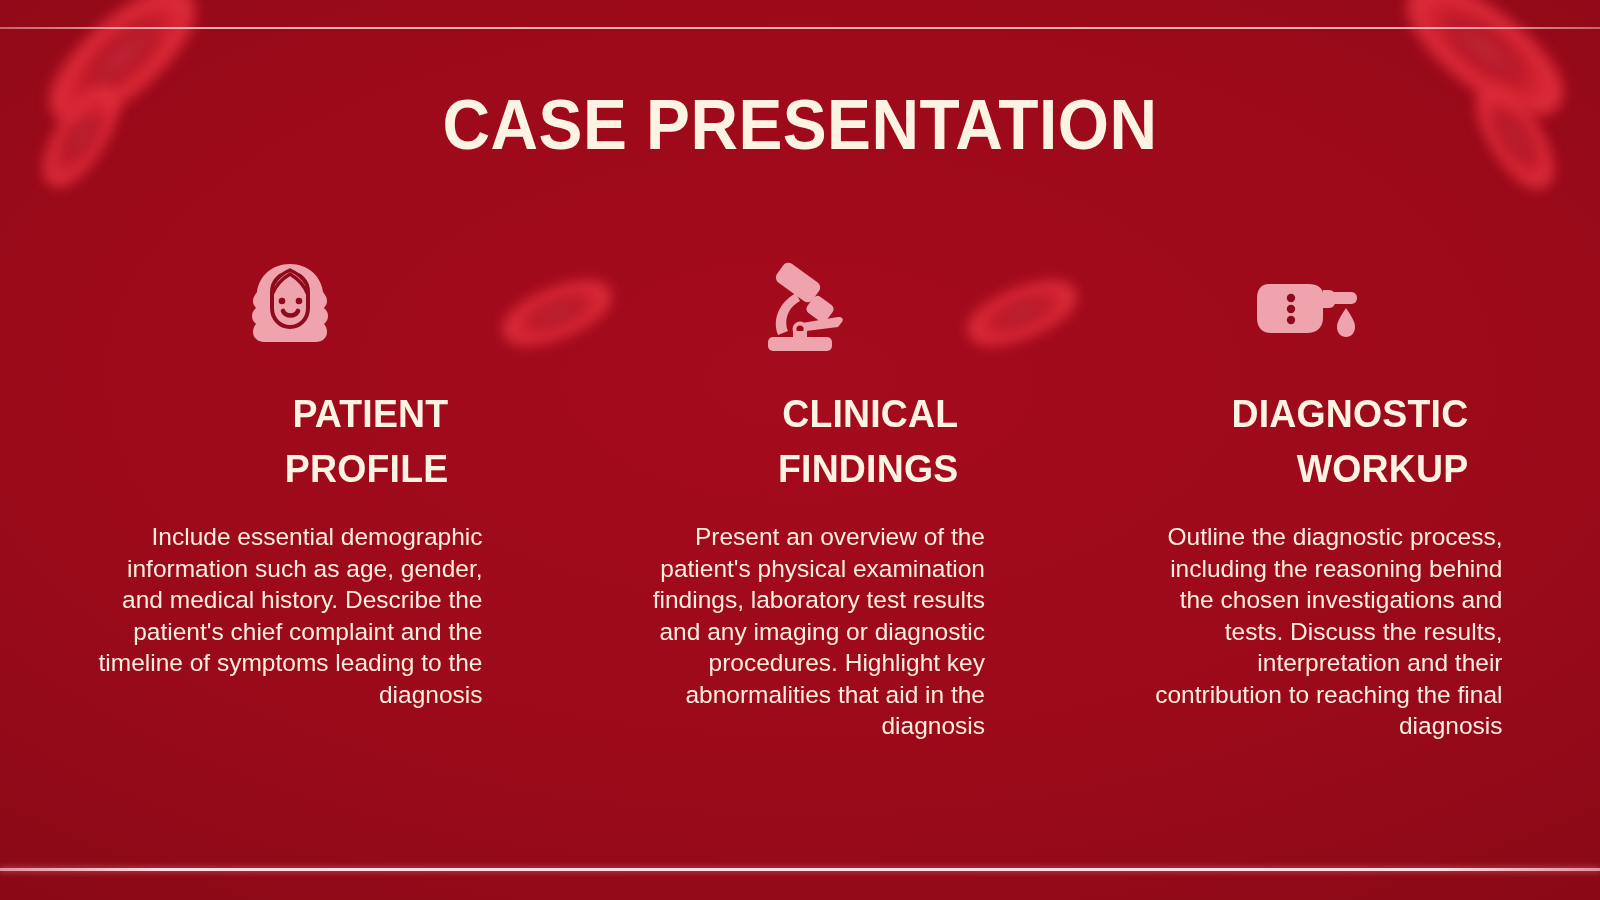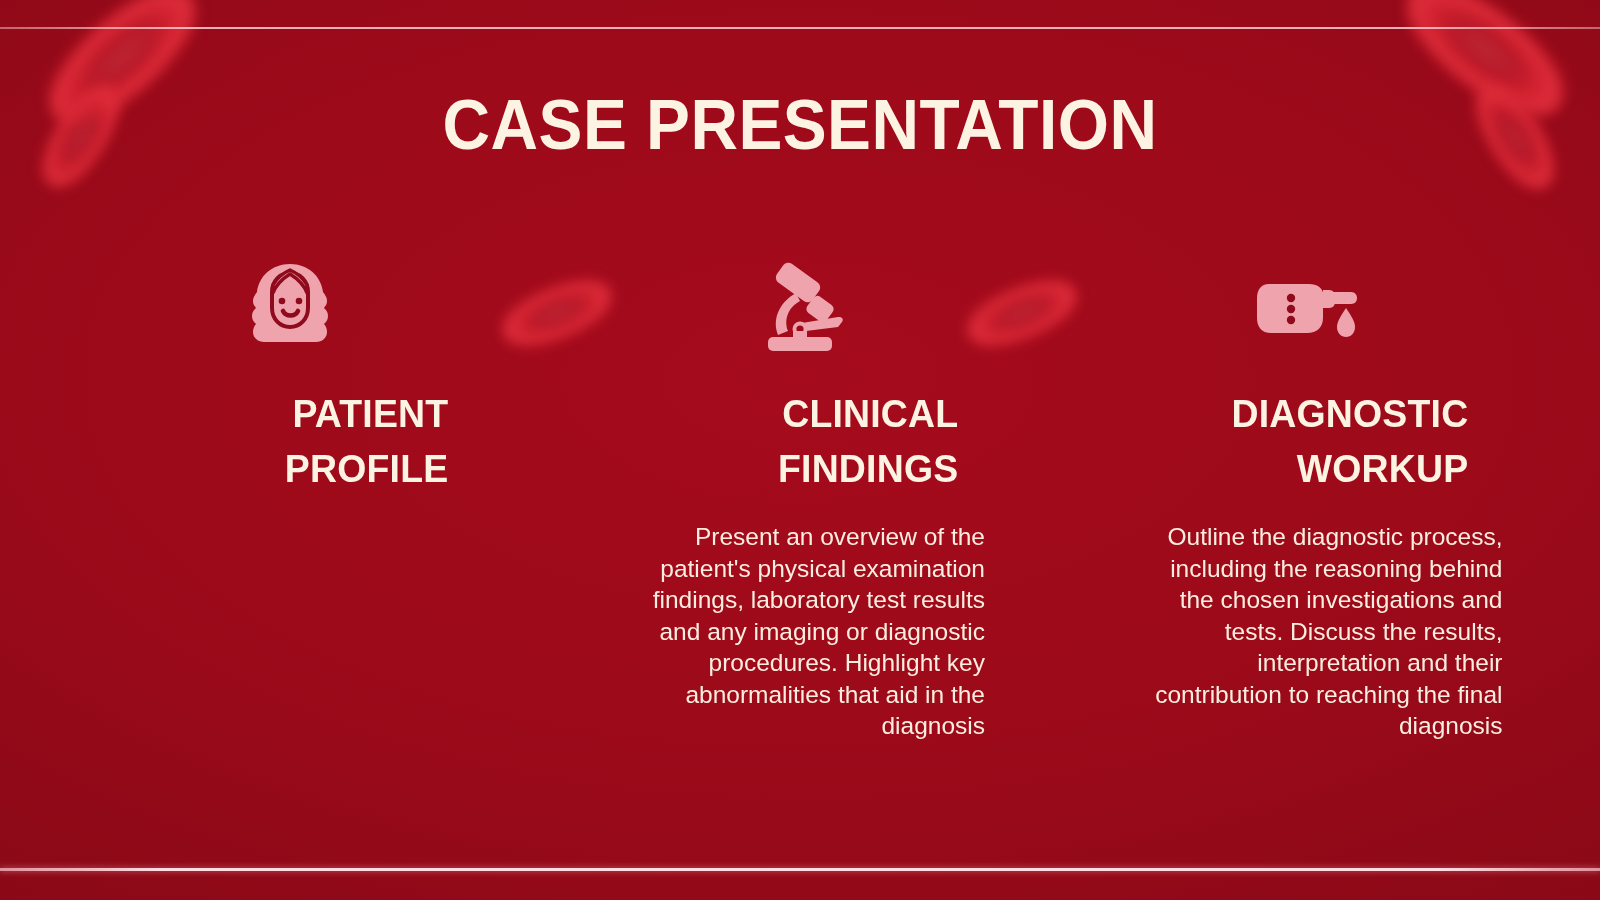--- a/index.html
+++ b/index.html
@@ -173,20 +173,21 @@
           <path d="M31 32 C34 24 40 18 48 13 C56 18 62 24 65 32
                    L65 24 C61 17 55 12 48 9 C41 12 35 17 31 24 Z" fill="#efa3ad" stroke="#8f0a1c" stroke-width="3.4" stroke-linejoin="round"></path>
 
           <circle cx="40" cy="40" r="3.3" fill="#8f0a1c"></circle>
           <circle cx="57" cy="40" r="3.3" fill="#8f0a1c"></circle>
 
           <path d="M41 50 C44 56 53 56 56 50" fill="none" stroke="#8f0a1c" stroke-width="4.6" stroke-linecap="round"></path>
         </svg>
       </div>
       <div class="col-title">PATIENT PROFILE</div>
+      <div class="col-body">Include essential demographic information such as age, gender, and medical history. Describe the patient's chief complaint and the timeline of symptoms leading to the diagnosis</div>
     </div>
 
     <div class="col col-2">
       <div class="icon-wrap">
         <svg width="96" height="96" viewBox="0 0 96 96" aria-hidden="true">
           <g fill="#efa3ad">
 
             <rect x="24" y="12" width="44" height="23" rx="6" transform="rotate(36 46 23.5)"></rect>
 
             <rect x="56" y="40" width="24" height="20" rx="5" transform="rotate(36 68 50)"></rect>

